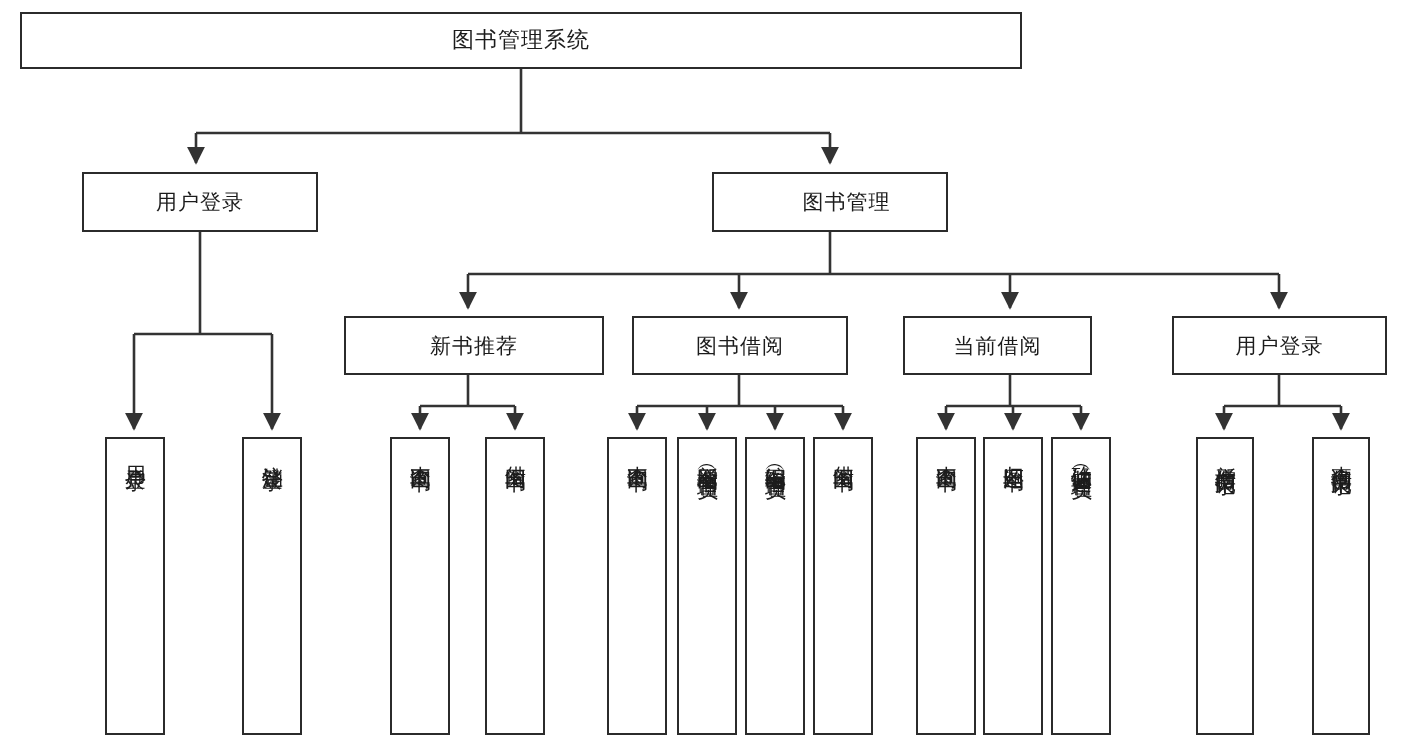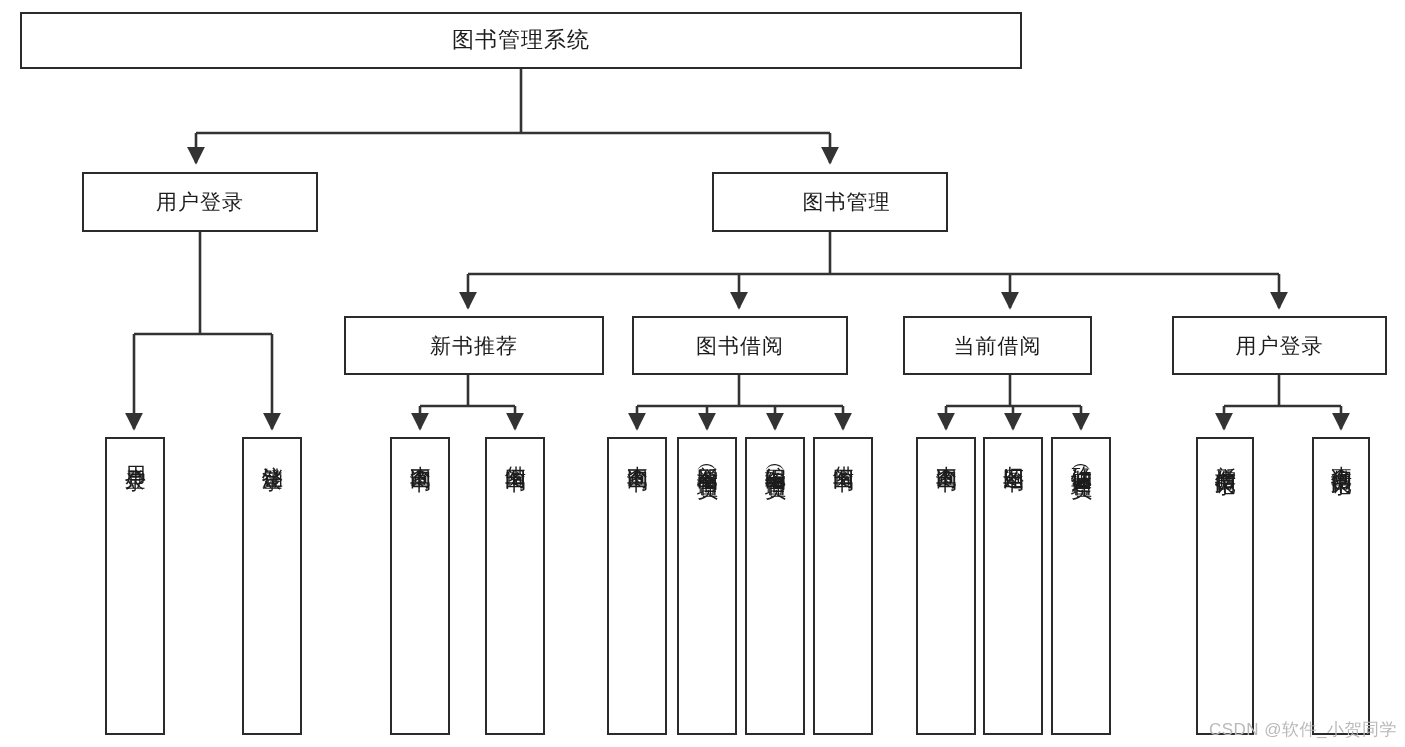--- a/index.html
+++ b/index.html
@@ -183,15 +183,14 @@
     <span class="vtext">确认归还（管理员）</span>
   </div>
 
   <div class="node vert" style="left:1196px; top:437px; width:58px; height:298px;">
     <span class="vtext">新增借阅记录</span>
   </div>
   <div class="node vert" style="left:1312px; top:437px; width:58px; height:298px;">
     <span class="vtext">查询借阅记录</span>
   </div>
 
-  <div class="watermark">CSDN @软件_小贺同学</div>
 
 </div>
 
 </body></html>

